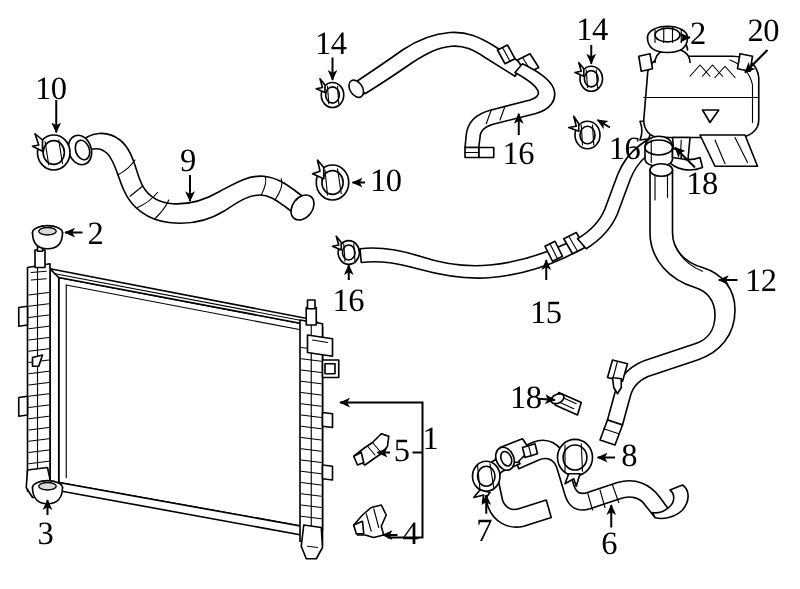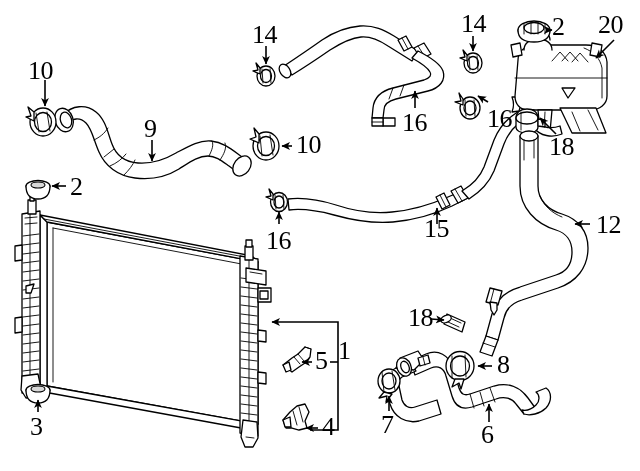--- a/index.html
+++ b/index.html
@@ -494,20 +494,20 @@
   <div class="callout" style="left:381px;top:412px;">7</div>
   <div class="callout" style="left:497px;top:352px;">8</div>
   <div class="callout" style="left:144px;top:116px;">9</div>
   <div class="callout" style="left:28px;top:58px;">10</div>
   <div class="callout" style="left:296px;top:132px;">10</div>
   <div class="callout" style="left:598px;top:12px;">20</div>
   <div class="callout" style="left:552px;top:14px;">2</div>
   <div class="callout" style="left:402px;top:110px;">16</div>
   <div class="callout" style="left:252px;top:22px;">14</div>
   <div class="callout" style="left:461px;top:11px;">14</div>
-  <div class="callout" style="left:424px;top:216px;">15</div>
+  <div class="callout" style="left:424px;top:237px;">15</div>
   <div class="callout" style="left:266px;top:228px;">16</div>
   <div class="callout" style="left:487px;top:106px;">16</div>
   <div class="callout" style="left:596px;top:212px;">12</div>
   <div class="callout" style="left:549px;top:134px;">18</div>
   <div class="callout" style="left:408px;top:305px;">18</div>
 
 </div>
 
 </body></html>

